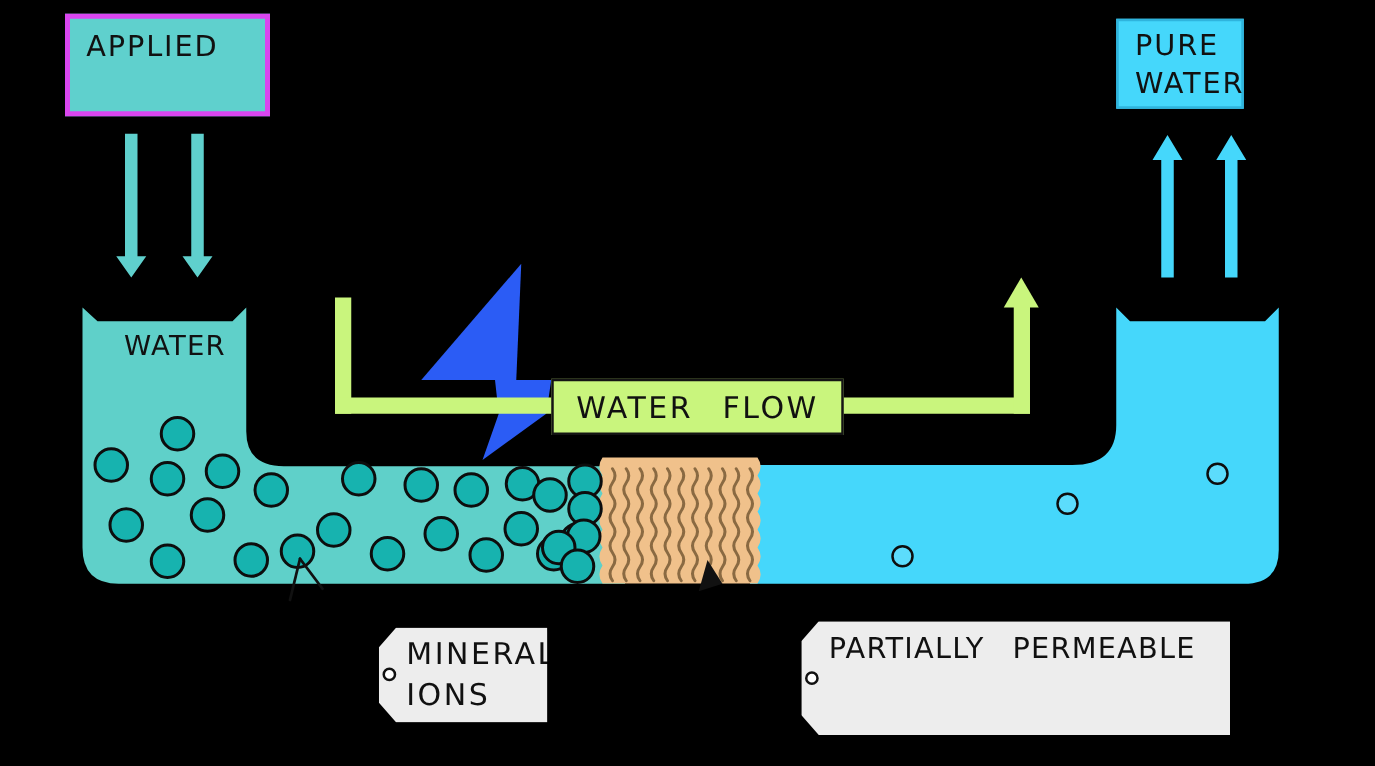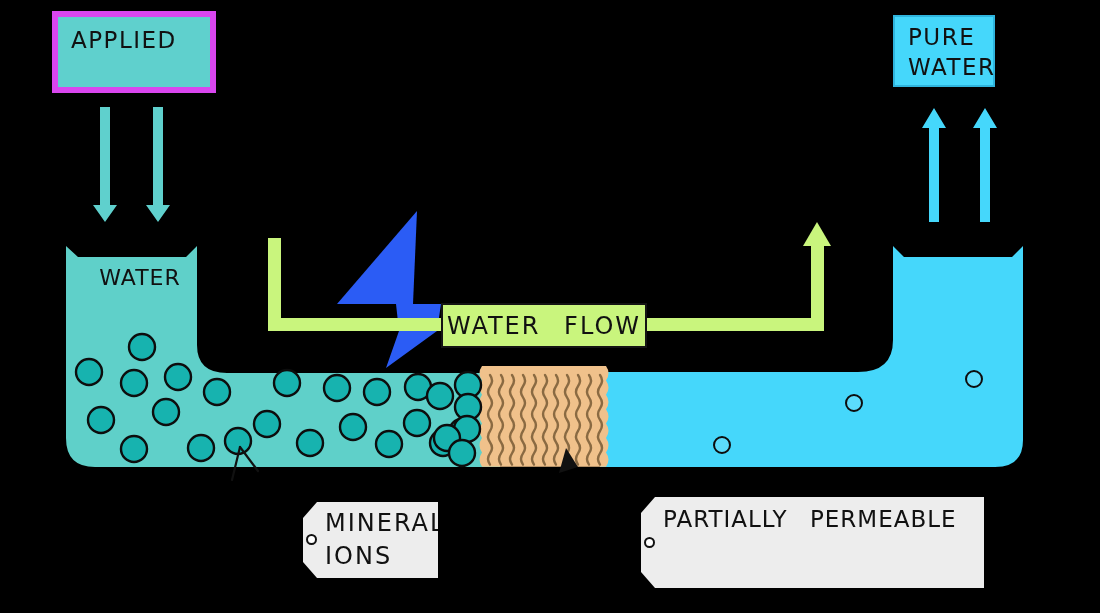--- a/index.html
+++ b/index.html
@@ -5,30 +5,30 @@
   html,body{margin:0;padding:0;background:#000;}
   .stage{
     position:relative;width:1100px;height:613px;background:var(--background,#000);
     font-family:"DejaVu Sans","Liberation Sans",sans-serif;overflow:hidden;
   }
   .stage svg{position:absolute;left:0;top:0;}
   .overlay{position:absolute;color:#111;}
   .box{box-sizing:border-box;}
   .box.applied{
     left:52px;top:11px;width:164px;height:82px;
-    background:var(--teal,#5fd0cd);border:6px solid #d946ef;
+    background:var(--teal,#5fd0cd);border:4px solid #d946ef;
     padding:8px 0 0 13px;font-size:23px;letter-spacing:1.5px;line-height:31px;
   }
   .box.pure{
     left:893px;top:15px;width:102px;height:72px;
     background:var(--blue,#45d7fb);border:2px solid #2fb4dd;
     padding:5px 0 0 13px;font-size:23px;letter-spacing:1.5px;line-height:30px;
   }
   .box.flow{
-    left:441px;top:303px;width:206px;height:45px;
+    left:441px;top:303px;width:234px;height:45px;
     background:var(--pipe_green,#c9f57d);border:2px solid #141414;
     display:flex;align-items:center;justify-content:center;
     font-size:24px;letter-spacing:2px;word-spacing:14px;text-align:right;
   }
   .saline-label{
     left:84px;top:263px;width:112px;text-align:center;
     font-size:22px;letter-spacing:1px;line-height:30px;
   }
   .tag{
     box-sizing:border-box;background:var(--tag_gray,#ededed);

